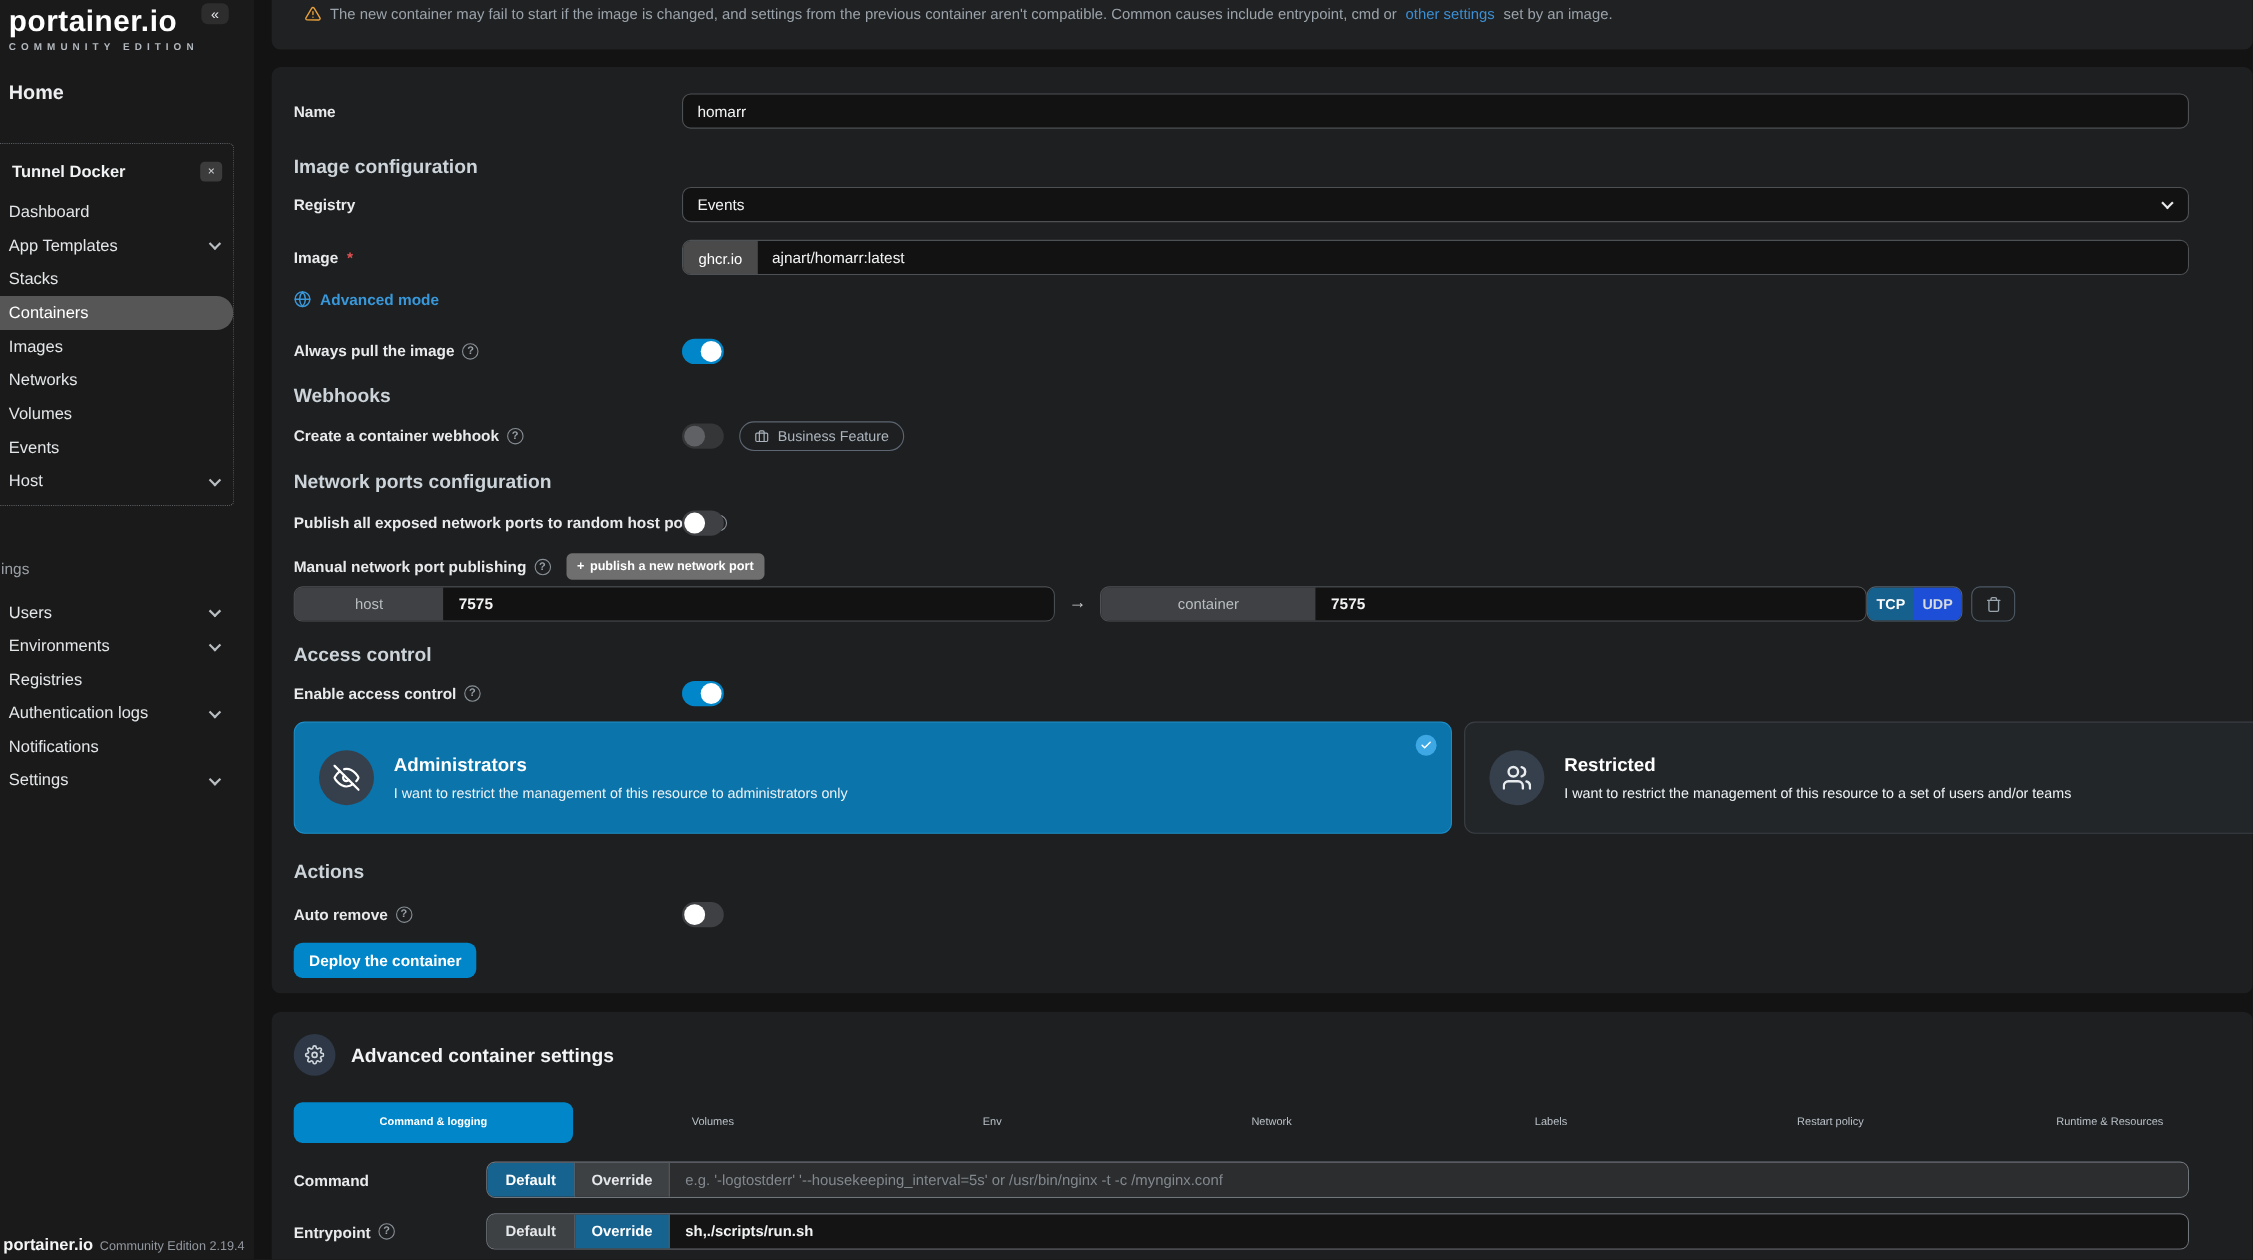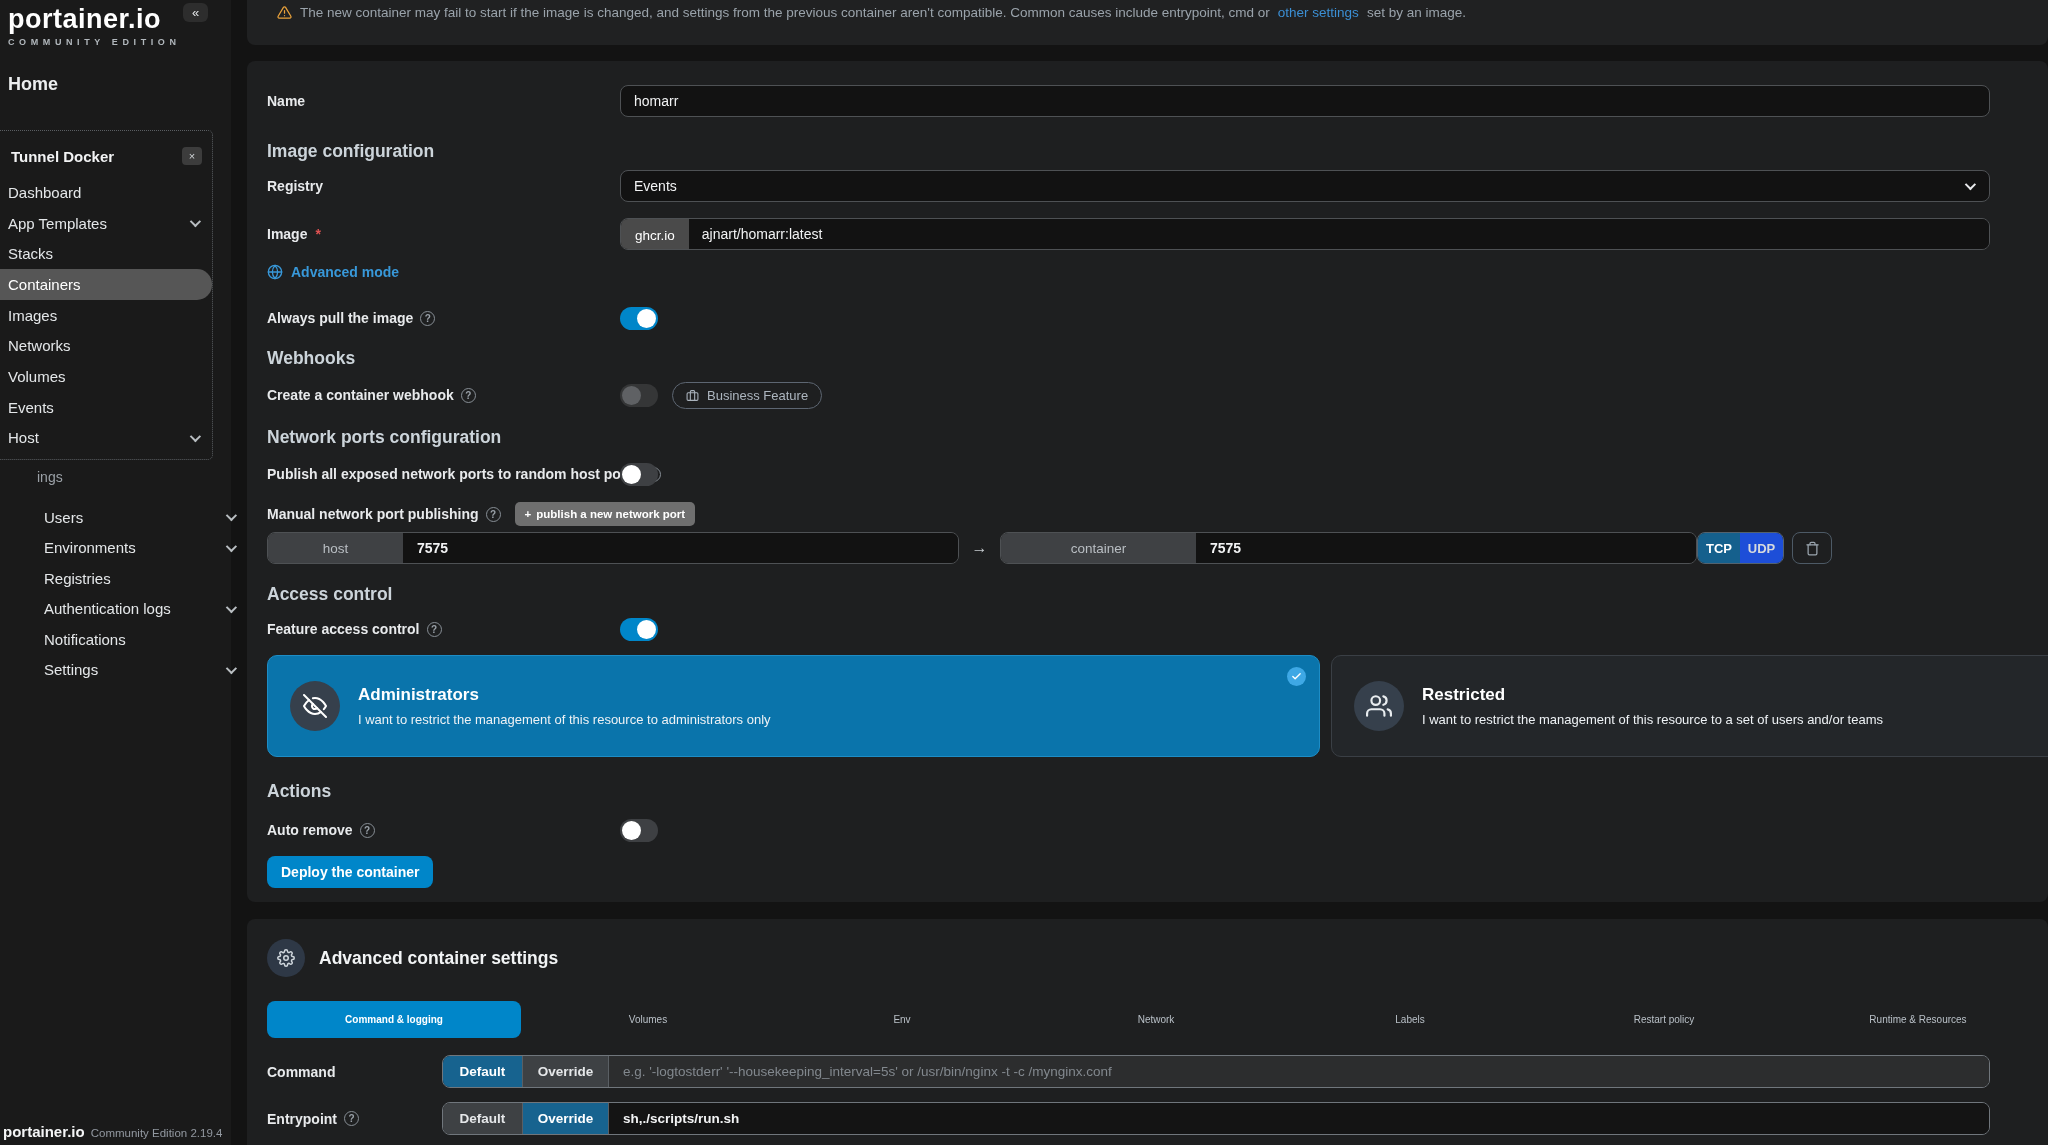--- a/index.html
+++ b/index.html
@@ -12,21 +12,21 @@
   .logo-main { font-size:27px; font-weight:700; color:#ffffff; letter-spacing:0.5px; }
   .logo-sub { font-size:9px; letter-spacing:4.6px; color:#b2b8bd; font-weight:600; margin-top:2px; }
   .collapse-btn { position:absolute; top:3px; left:183px; width:25px; height:19px; background:#2d2d2d; border:none; border-radius:6px; color:#e3e6e8; font-size:13px; line-height:19px; text-align:center; cursor:pointer; }
   .side-home { position:absolute; top:74px; left:8px; font-size:18px; font-weight:600; color:#eceeef; cursor:pointer; }
   .env-box { position:absolute; top:130px; left:0; width:213px; border-top:1px dotted #5a5e62; border-right:1px dotted #5a5e62; border-bottom:1px dotted #5a5e62; border-radius:0 5px 5px 0; padding-bottom:6px; }
   .env-title { height:46px; display:flex; align-items:center; justify-content:space-between; padding:4px 10px 0 11px; font-size:15px; font-weight:700; color:#f2f3f4; }
   .env-close { width:20px; height:18px; background:#3c3c3c; border:none; border-radius:4px; color:#cfd3d6; font-size:11px; line-height:16px; text-align:center; cursor:pointer; }
   .side-item { height:30.7px; display:flex; align-items:center; justify-content:space-between; padding:0 14px 0 8px; font-size:15px; font-weight:500; color:#e4e7e9; width:212px; border-radius:0 15px 15px 0; cursor:pointer; }
   .side-item.active { background:#565656; color:#ffffff; }
   .chev { width:8px; height:8px; border-right:2px solid #b9bec2; border-bottom:2px solid #b9bec2; transform:rotate(45deg) translateY(-2px); flex:none; }
-  .side-sec2 { position:absolute; top:469px; left:0; width:212px;padding-left:36px; }
+  .side-sec2 { position:absolute; top:509px; left:0; width:212px; }
   .sec-label { font-size:14px; color:#9aa0a6; padding-left:1px; height:22px; }
   .side-sec2 .list { margin-top:11px; }
   .side-sec2 .side-item { height:30.5px; }
   .side-footer { position:absolute; bottom:5px; left:3px; display:flex; align-items:baseline; gap:6px; white-space:nowrap; }
   .foot-brand { font-size:15px; font-weight:700; color:#f4f5f6; }
   .foot-ver { font-size:11.5px; color:#9298a0; }
 
   
   .main { position:absolute; left:231px; top:0; width:1817px; height:1145px; }
   .banner-card { margin:-21px 0 0 16px; width:1801px; height:66px; background:#202122; border-radius:8px; padding:26px 0 0 30px; }
@@ -308,21 +308,21 @@
             <polyline points="3 6 5 6 21 6"></polyline>
             <path d="M19 6v14a2 2 0 0 1-2 2H7a2 2 0 0 1-2-2V6m3 0V4a2 2 0 0 1 2-2h4a2 2 0 0 1 2 2v2"></path>
           </svg>
       </button>
     </div>
 
     <div class="h2 mt20">Access control</div>
 
     <div class="frow mt8">
       <div class="flabel">
-        <span>Feature access control</span>
+        <span>Enable access control</span>
         <span class="help">?</span>
       </div>
       <div class="tgl on">
           <div class="knob"></div>
         </div>
     </div>
 
     <div class="ac-row">
       <div class="ac-card selected">
         <div class="ac-icon">

